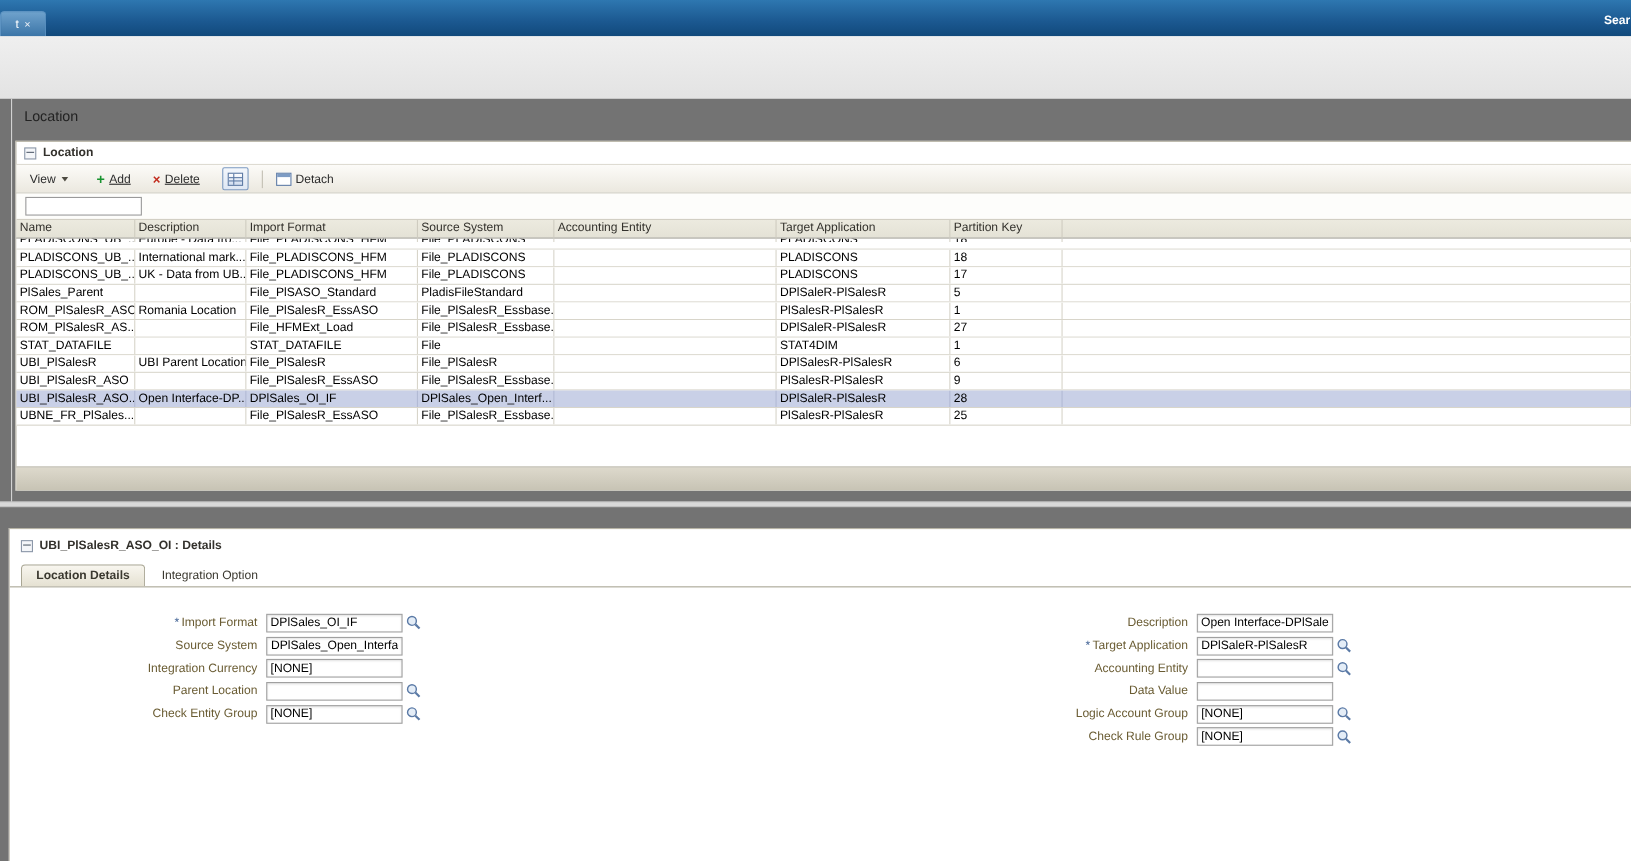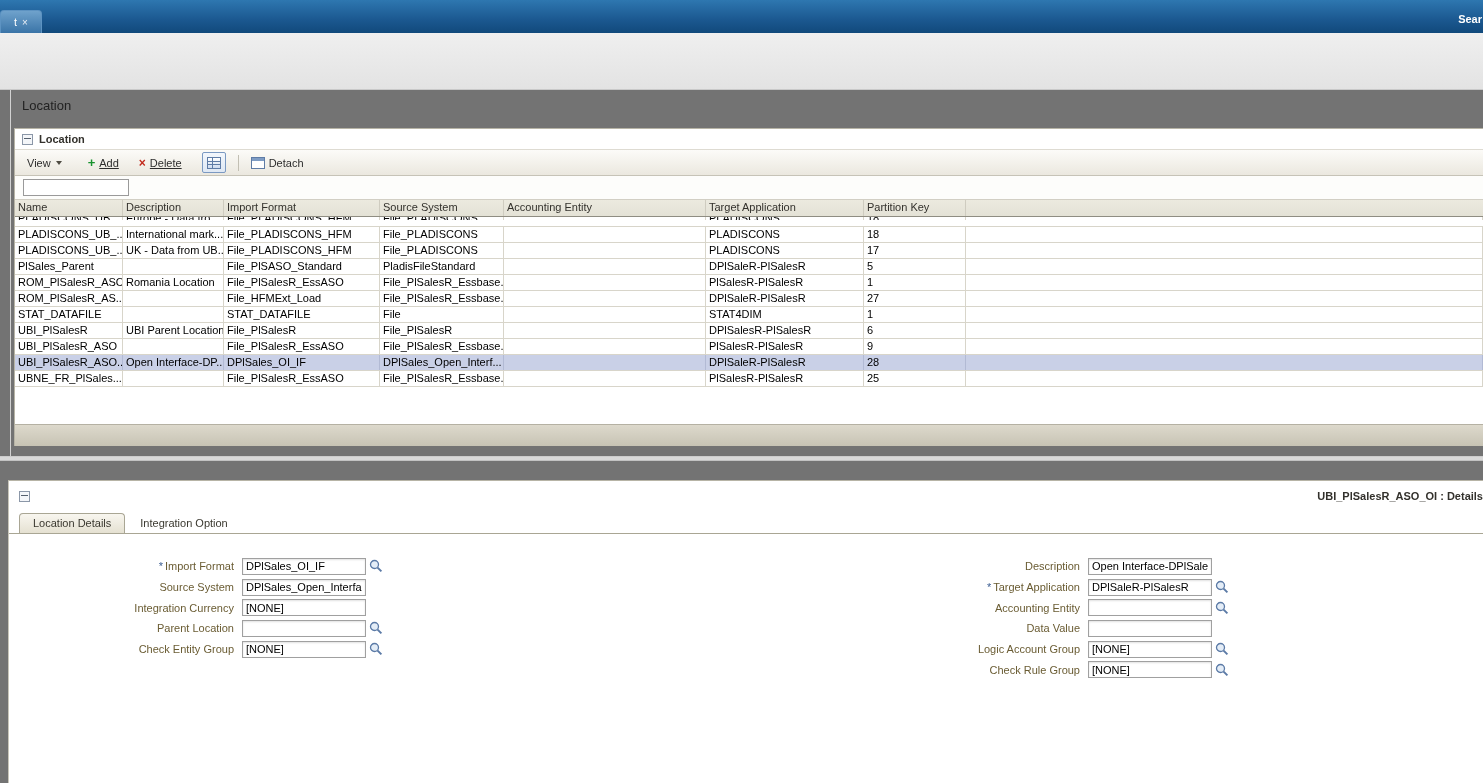--- a/index.html
+++ b/index.html
@@ -80,26 +80,26 @@
   .grid-spacer { height:37px; }
   .grid-footer { height:21px; background:linear-gradient(#ddd9cc,#c7c3b4); border-top:1px solid #b5b1a3; }
 
   
   .hsplit { position:absolute; left:0; right:0; top:366px; height:3px;
     background:#d9d9d9; border-top:1px solid #cccccc; border-bottom:1px solid #c2c2c2; }
 
   
   .details-panel { position:absolute; left:8px; top:390px; right:0; bottom:0;
     border-top:1px solid #b7b4a6; border-left:1px solid #c9c6ba; background:#fff; }
-  .details-panel .panel-hdr { padding-top:6px; padding-left:10px; height:18px;justify-content:space-between; }
+  .details-panel .panel-hdr { padding-top:6px; padding-left:10px; height:18px; }
 
   .tabs { display:flex; align-items:flex-end; margin-top:5px; padding-left:10px;
     border-bottom:1px solid #a9a694; height:23px; }
   .tab { padding:3px 13px 4px; font-size:11px; color:#3a382f; margin-right:2px; }
-  .tab.active { font-weight:normal; background:linear-gradient(#f8f6ef,#e5e1d2);
+  .tab.active { font-weight:bold; background:linear-gradient(#f8f6ef,#e5e1d2);
     border:1px solid #a9a694; border-bottom:none; border-radius:4px 4px 0 0; }
 
   .form { position:relative; margin-top:22px; height:160px; }
   .form-col { position:absolute; top:0; }
   .form-col.left { left:0; width:440px; }
   .form-col.right { left:846px; width:440px; }
   .field { display:flex; align-items:center; height:20.7px; }
   .flabel { width:225px; text-align:right; margin-right:8px; font-size:11px;
     color:#6a5c33; white-space:nowrap; }
   .req { color:#3c5e92; margin-right:2px; }

